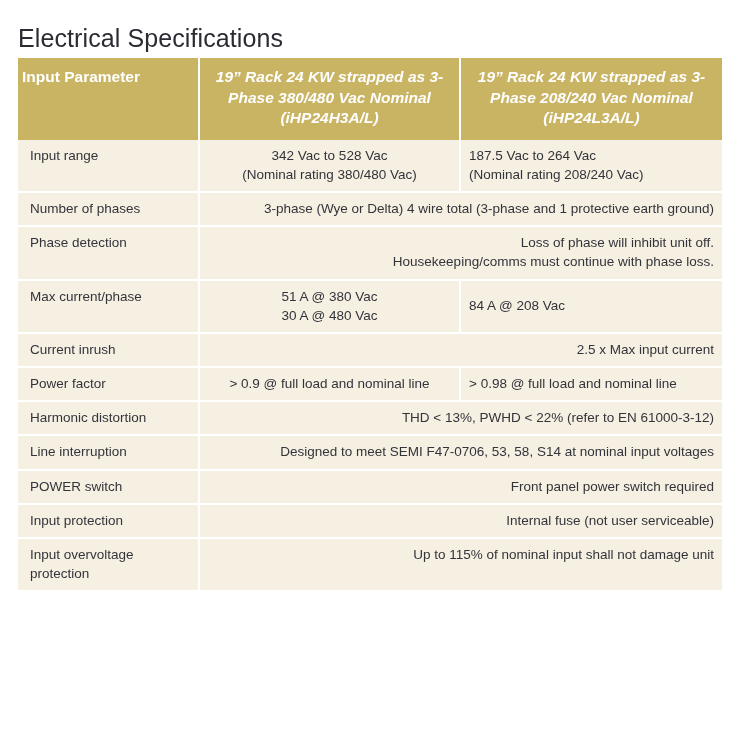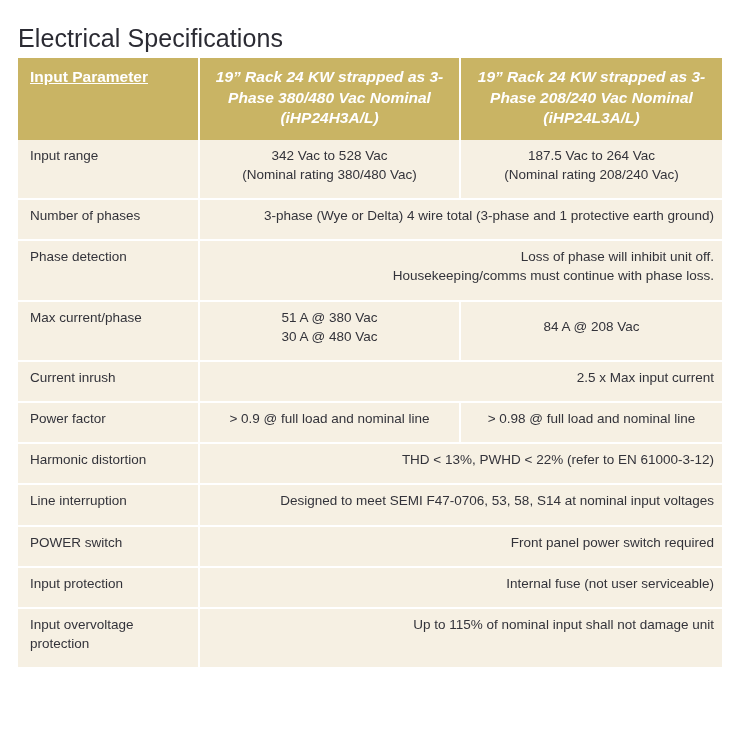--- a/index.html
+++ b/index.html
@@ -54,33 +54,32 @@
     line-height: 1.33;
     padding: 9px 10px 11px 10px;
     vertical-align: top;
     border-right: 2px solid #ffffff;
     box-sizing: border-box;
   }
   thead th:last-child { border-right: none; }
 
   thead th.th-label {
     text-align: left;
-    padding-left: 12px;
-    text-decoration: underline;
+    padding-left: 4px;
   }
   thead th.th-col {
     text-align: center;
     font-style: italic;
   }
 
   tbody td {
     font-size: 13.5px;
     color: #33333a;
     line-height: 1.42;
-    padding: 6px 8px 14px 8px;
+    padding: 6px 8px 7px 8px;
     vertical-align: top;
     border-top: 2px solid #ffffff;
     box-sizing: border-box;
     background: #f6f0e3;
   }
 
   tbody td.label-cell {
     text-align: left;
     padding-left: 12px;
     border-right: 2px solid #ffffff;
@@ -91,21 +90,21 @@
     text-align: right;
     white-space: pre-line;
   }
 
   tbody td.val-split-left {
     text-align: center;
     border-right: 2px solid #ffffff;
     white-space: pre-line;
   }
   tbody td.val-split-right {
-    text-align: center;
+    text-align: left;
     white-space: pre-line;
   }
 
   tbody tr.first-row td { border-top: none; }
 
   
   tbody td.vmid { vertical-align: middle; }
 </style>
 </head>
 <body>

